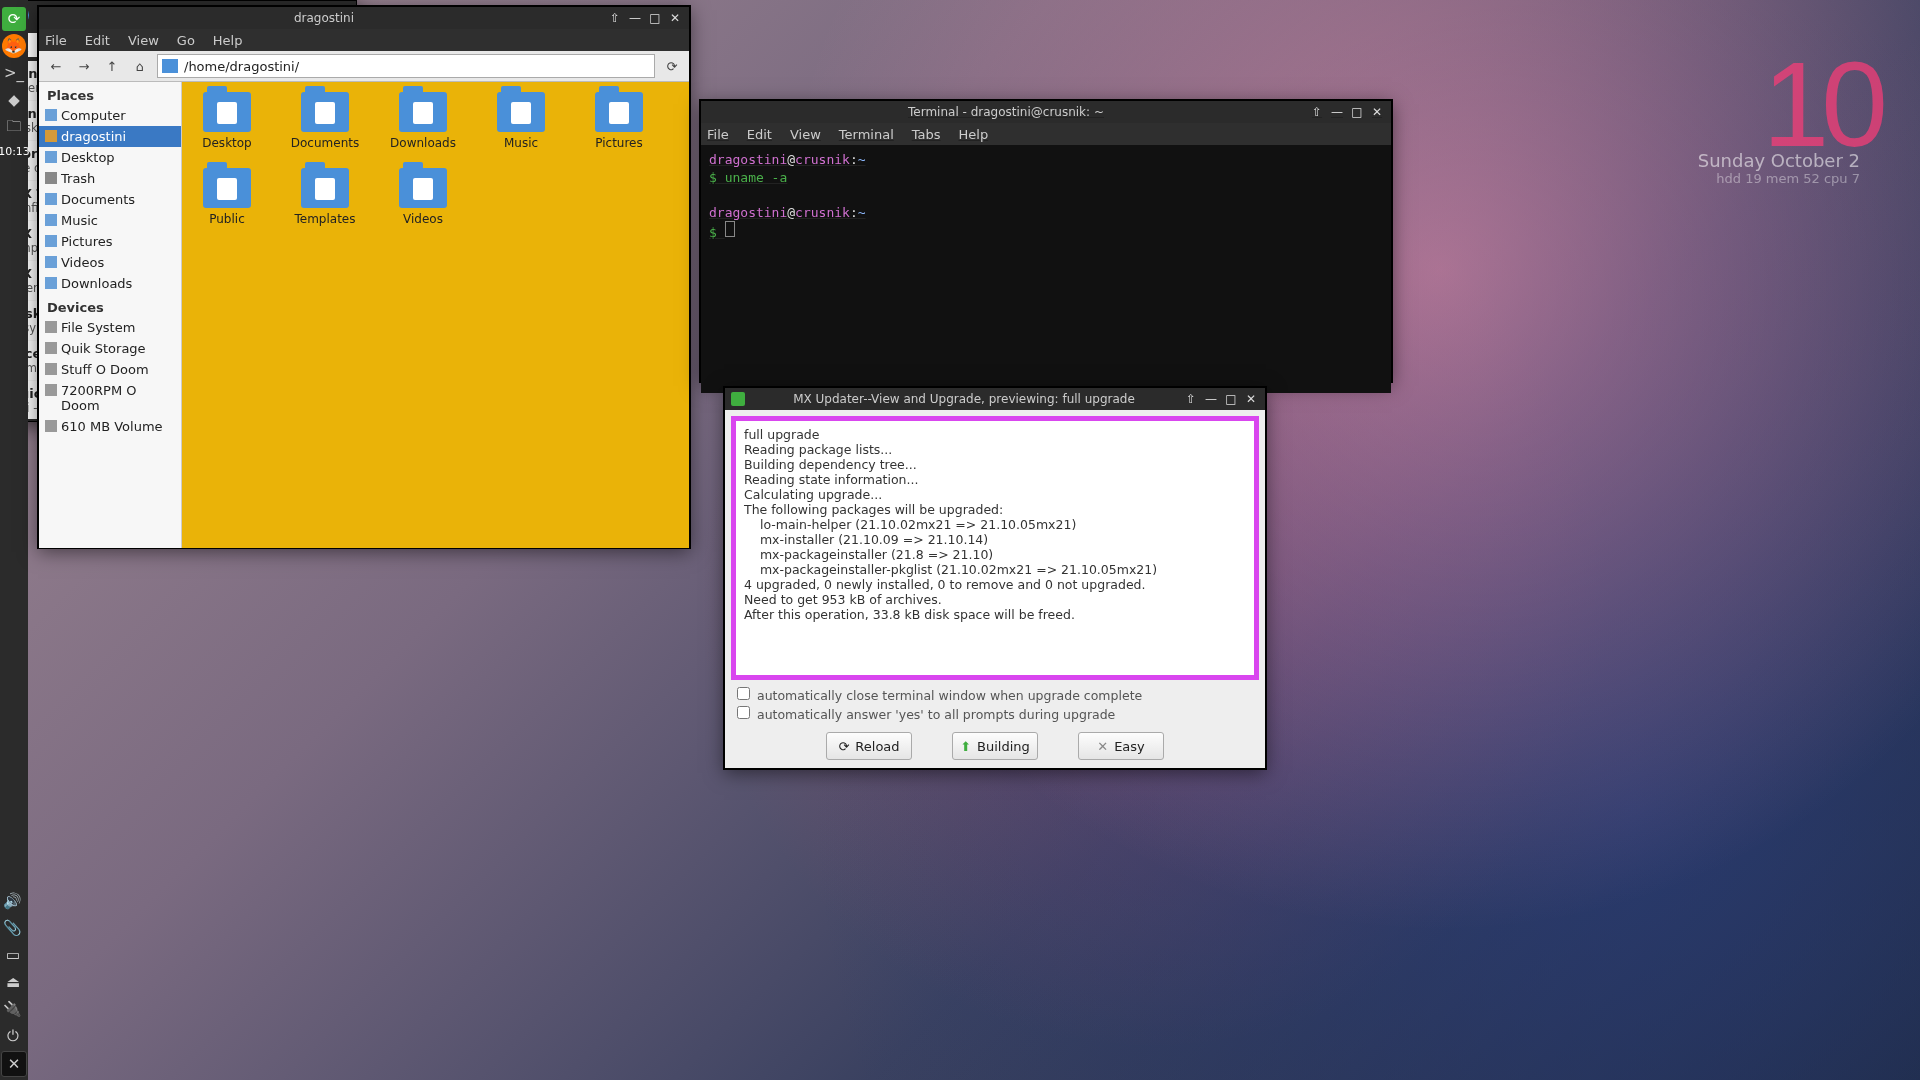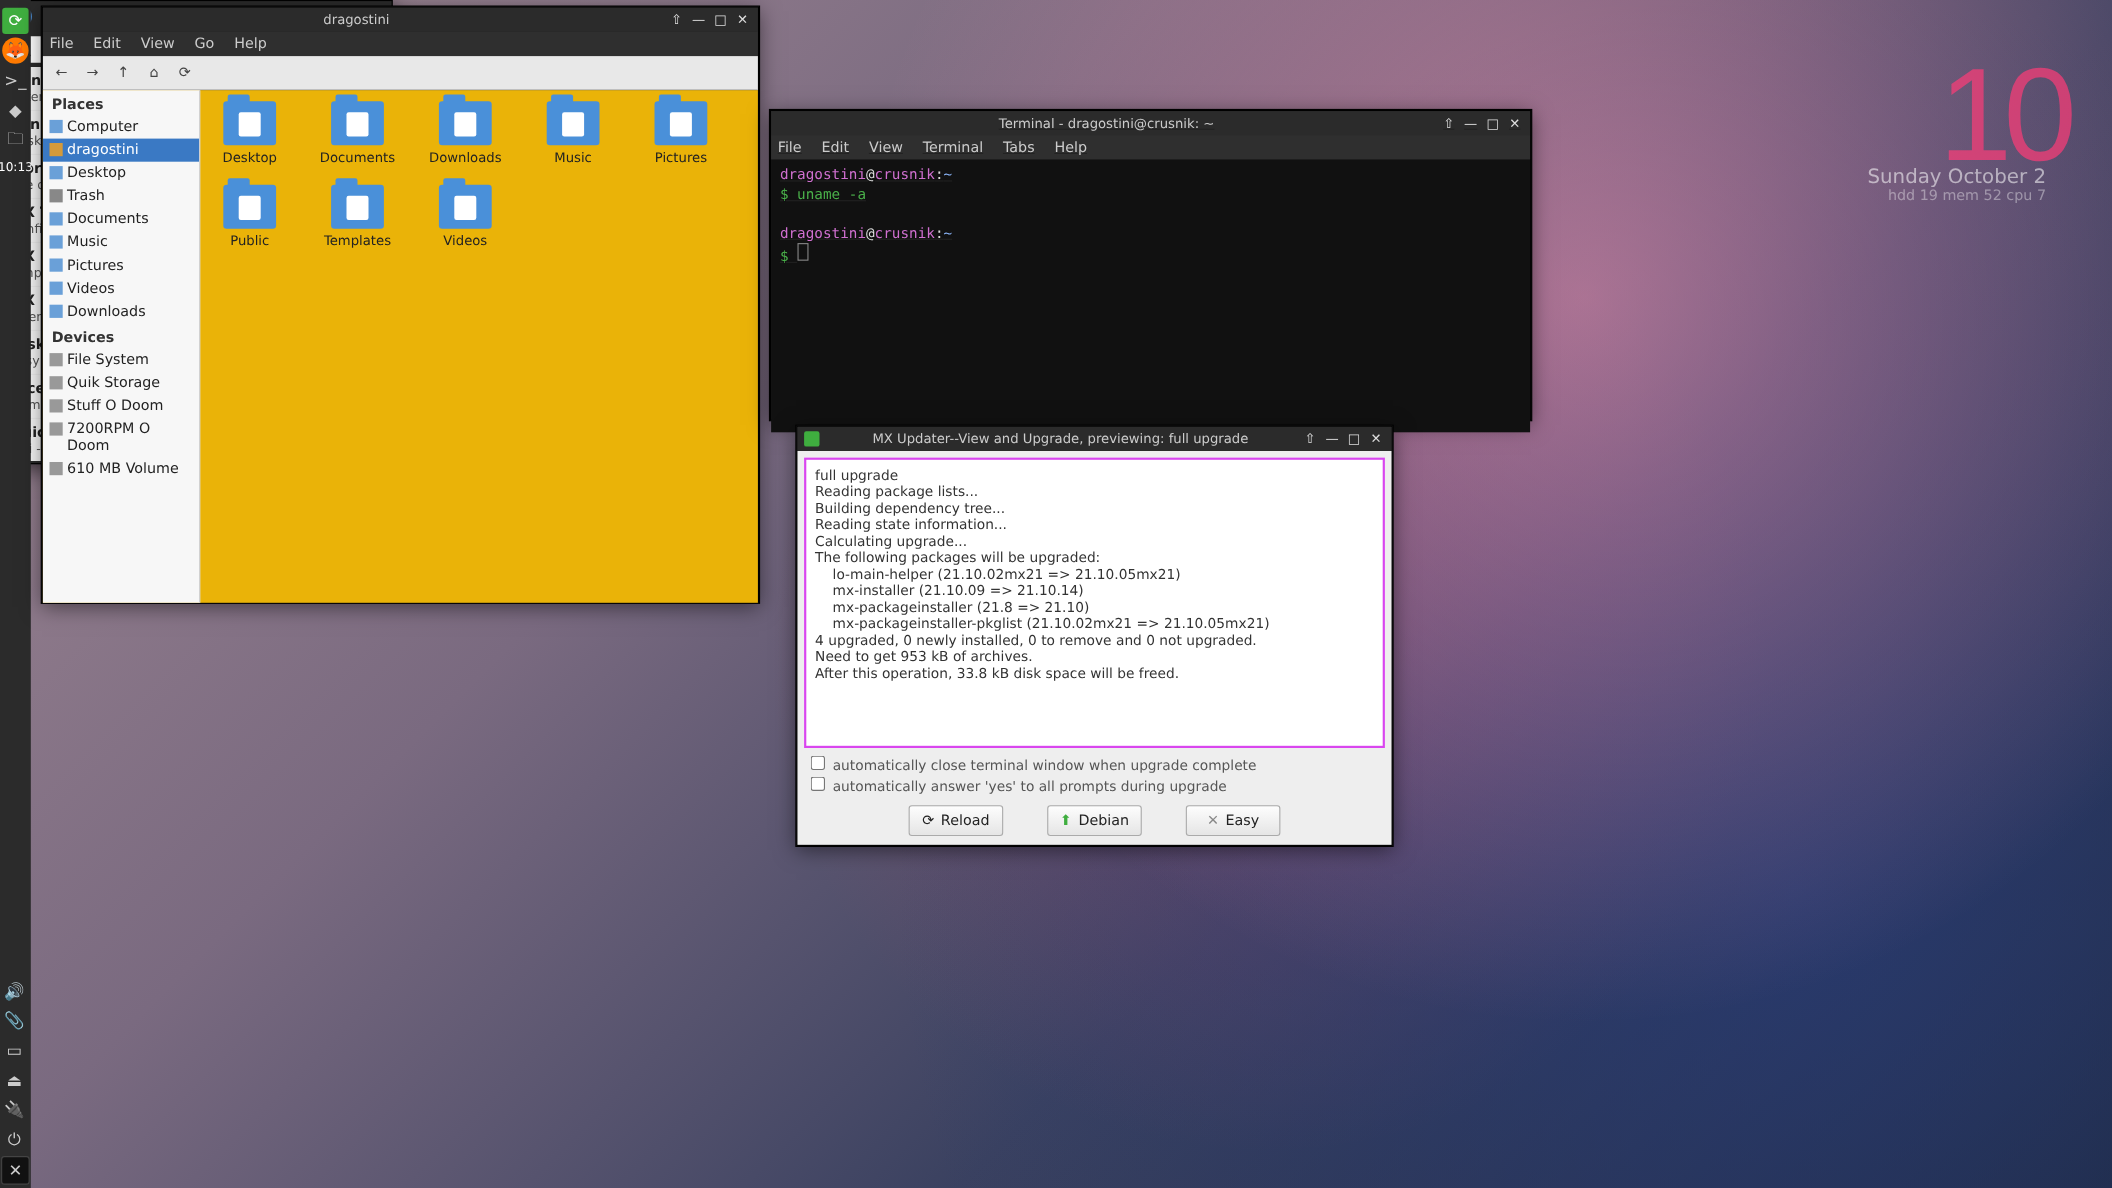--- a/index.html
+++ b/index.html
@@ -56,21 +56,21 @@
   #term .term-body{background:#111;color:#ddd;font-family:"DejaVu Sans Mono",monospace;font-size:13px;padding:6px 8px;height:calc(100% - 44px);overflow:auto;line-height:1.35;}
   #term .u{color:#d070d0;}
   #term .h{color:#d070d0;}
   #term .p{color:#8ab4f8;}
   #term .d{color:#4ab04a;}
   #term .cursor{display:inline-block;width:8px;height:14px;border:1px solid #888;}
   
   #upd{left:724px;top:387px;width:540px;height:380px;}
   #upd .titlebar{background:#2b2b2b;}
   #upd .upd-body{background:#eee;height:calc(100% - 22px);display:flex;flex-direction:column;padding:6px;box-sizing:border-box;}
-  #upd .log{flex:1;background:#fff;border:2px solid #d946ef;padding:6px 8px;font-size:12.5px;color:#333;overflow:auto;white-space:pre-wrap;}
+  #upd .log{flex:1;background:#fff;border:5px solid #d946ef;padding:6px 8px;font-size:12.5px;color:#333;overflow:auto;white-space:pre-wrap;}
   #upd .opts{padding:4px 2px;font-size:12.5px;color:#555;}
   #upd .opts label{display:block;}
   #upd .btns{display:flex;justify-content:center;gap:40px;padding:6px 0 2px;}
   #upd .btn{min-width:84px;height:26px;border:1px solid #aaa;background:linear-gradient(#fdfdfd,#e5e5e5);border-radius:3px;display:flex;align-items:center;justify-content:center;gap:6px;font-size:13px;cursor:pointer;}
   
   #menu{left:28px;top:392px;width:355px;height:420px;background:#2b2b2b;border:1px solid #000;box-shadow:0 4px 18px rgba(0,0,0,.6);}
   #menu .m-head{height:28px;display:flex;align-items:center;padding:0 8px;color:#eee;gap:8px;}
   #menu .m-head .avatar{width:20px;height:20px;border-radius:50%;background:#4a90d9;display:flex;align-items:center;justify-content:center;color:#fff;font-size:12px;}
   #menu .m-head .uname{flex:1;font-weight:bold;}
   #menu .m-head .hicon{width:18px;height:18px;display:flex;align-items:center;justify-content:center;cursor:pointer;color:#9c9;}
@@ -129,20 +129,24 @@
       <span style="cursor: pointer;">Edit</span>
       <span style="cursor: pointer;">View</span>
       <span style="cursor: pointer;">Go</span>
       <span style="cursor: pointer;">Help</span>
     </div>
   <div class="toolbar">
     <span class="navbtn">←</span>
     <span class="navbtn">→</span>
     <span class="navbtn">↑</span>
     <span class="navbtn">⌂</span>
+    <div class="addr">
+      <span class="dir-icon"></span>
+      <span>/home/dragostini/</span>
+    </div>
     <span class="navbtn">⟳</span>
   </div>
   <div class="fm-body">
     <div class="sidebar" id="fm-sidebar">
         <div class="sb-head">Places</div>
         <div class="sb-item ">Computer</div>
         <div class="sb-item home selected">dragostini</div>
         <div class="sb-item ">Desktop</div>
         <div class="sb-item trash">Trash</div>
         <div class="sb-item ">Documents</div>
@@ -262,21 +266,21 @@
       <label><input type="checkbox" style=""> <span>automatically close terminal window when upgrade complete</span></label>
       <label><input type="checkbox" style=""> <span>automatically answer 'yes' to all prompts during upgrade</span></label>
     </div>
     <div class="btns">
       <div class="btn">
           <span>⟳</span>
           <span>Reload</span>
         </div>
       <div class="btn">
           <span style="color:#3fae3f">⬆</span>
-          <span>Debian</span>
+          <span>Building</span>
         </div>
       <div class="btn">
           <span style="color:#888">✕</span>
           <span>Easy</span>
         </div>
     </div>
   </div>
 </div>
 
 <div id="menu">

